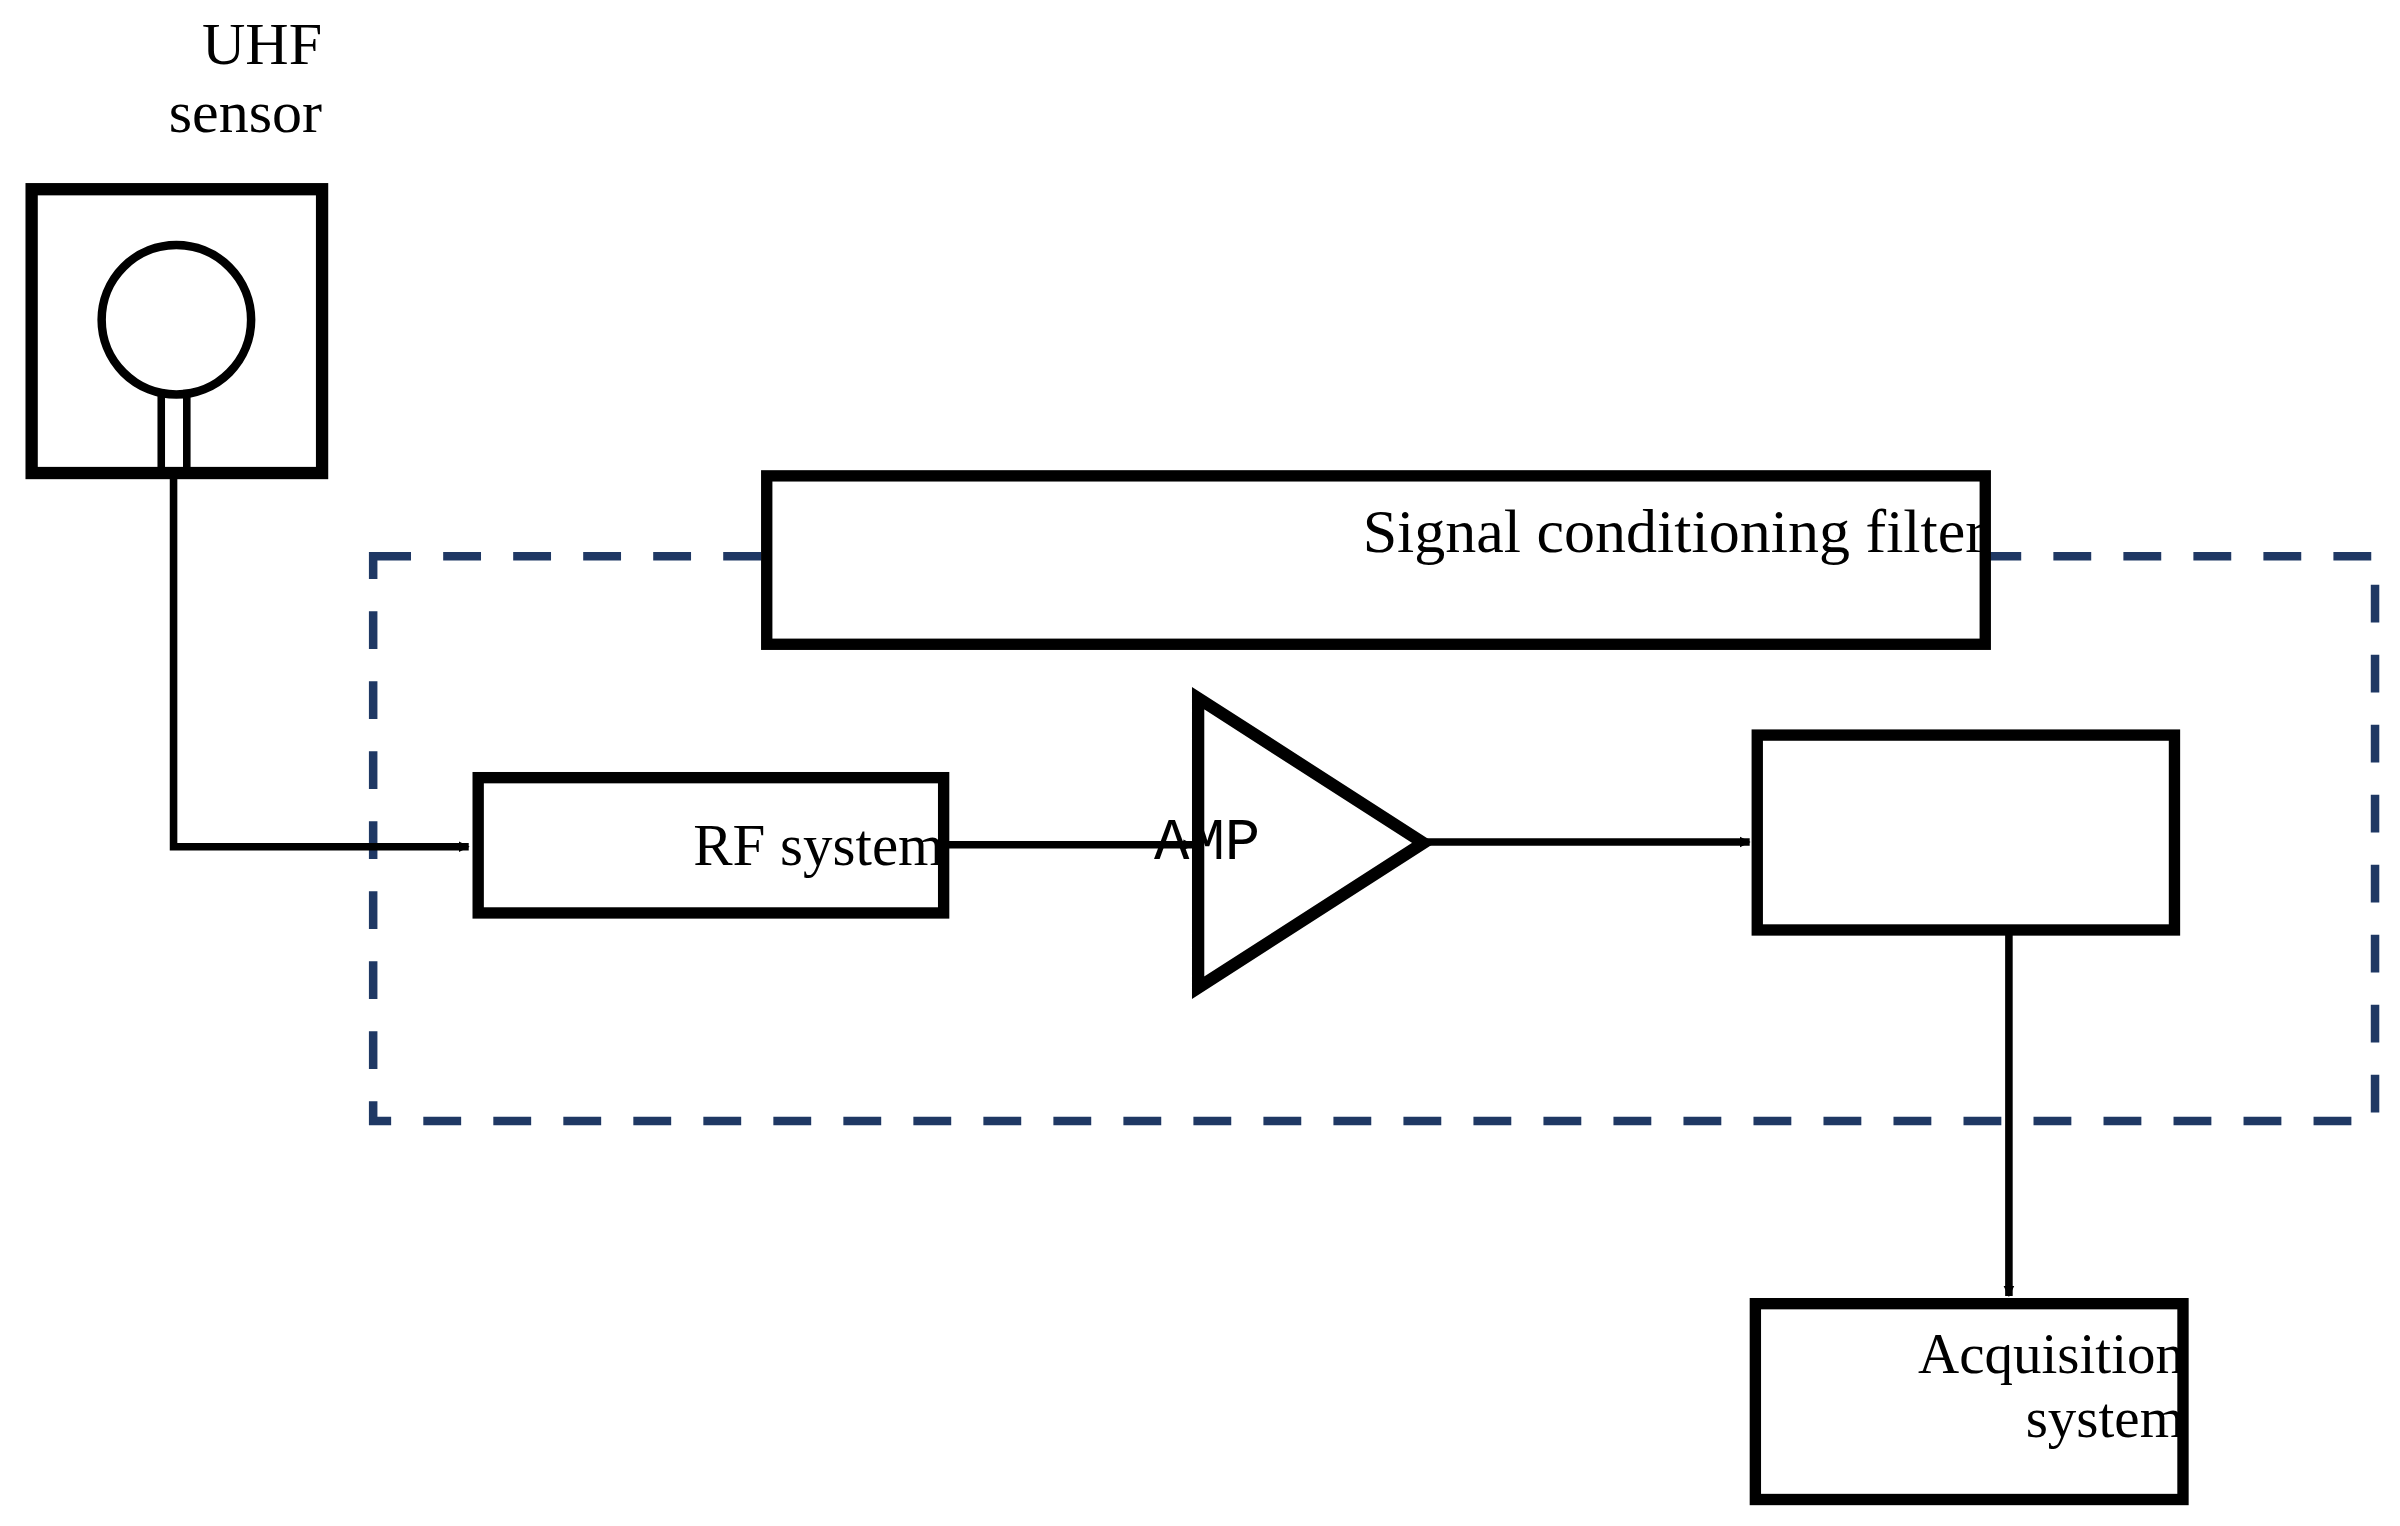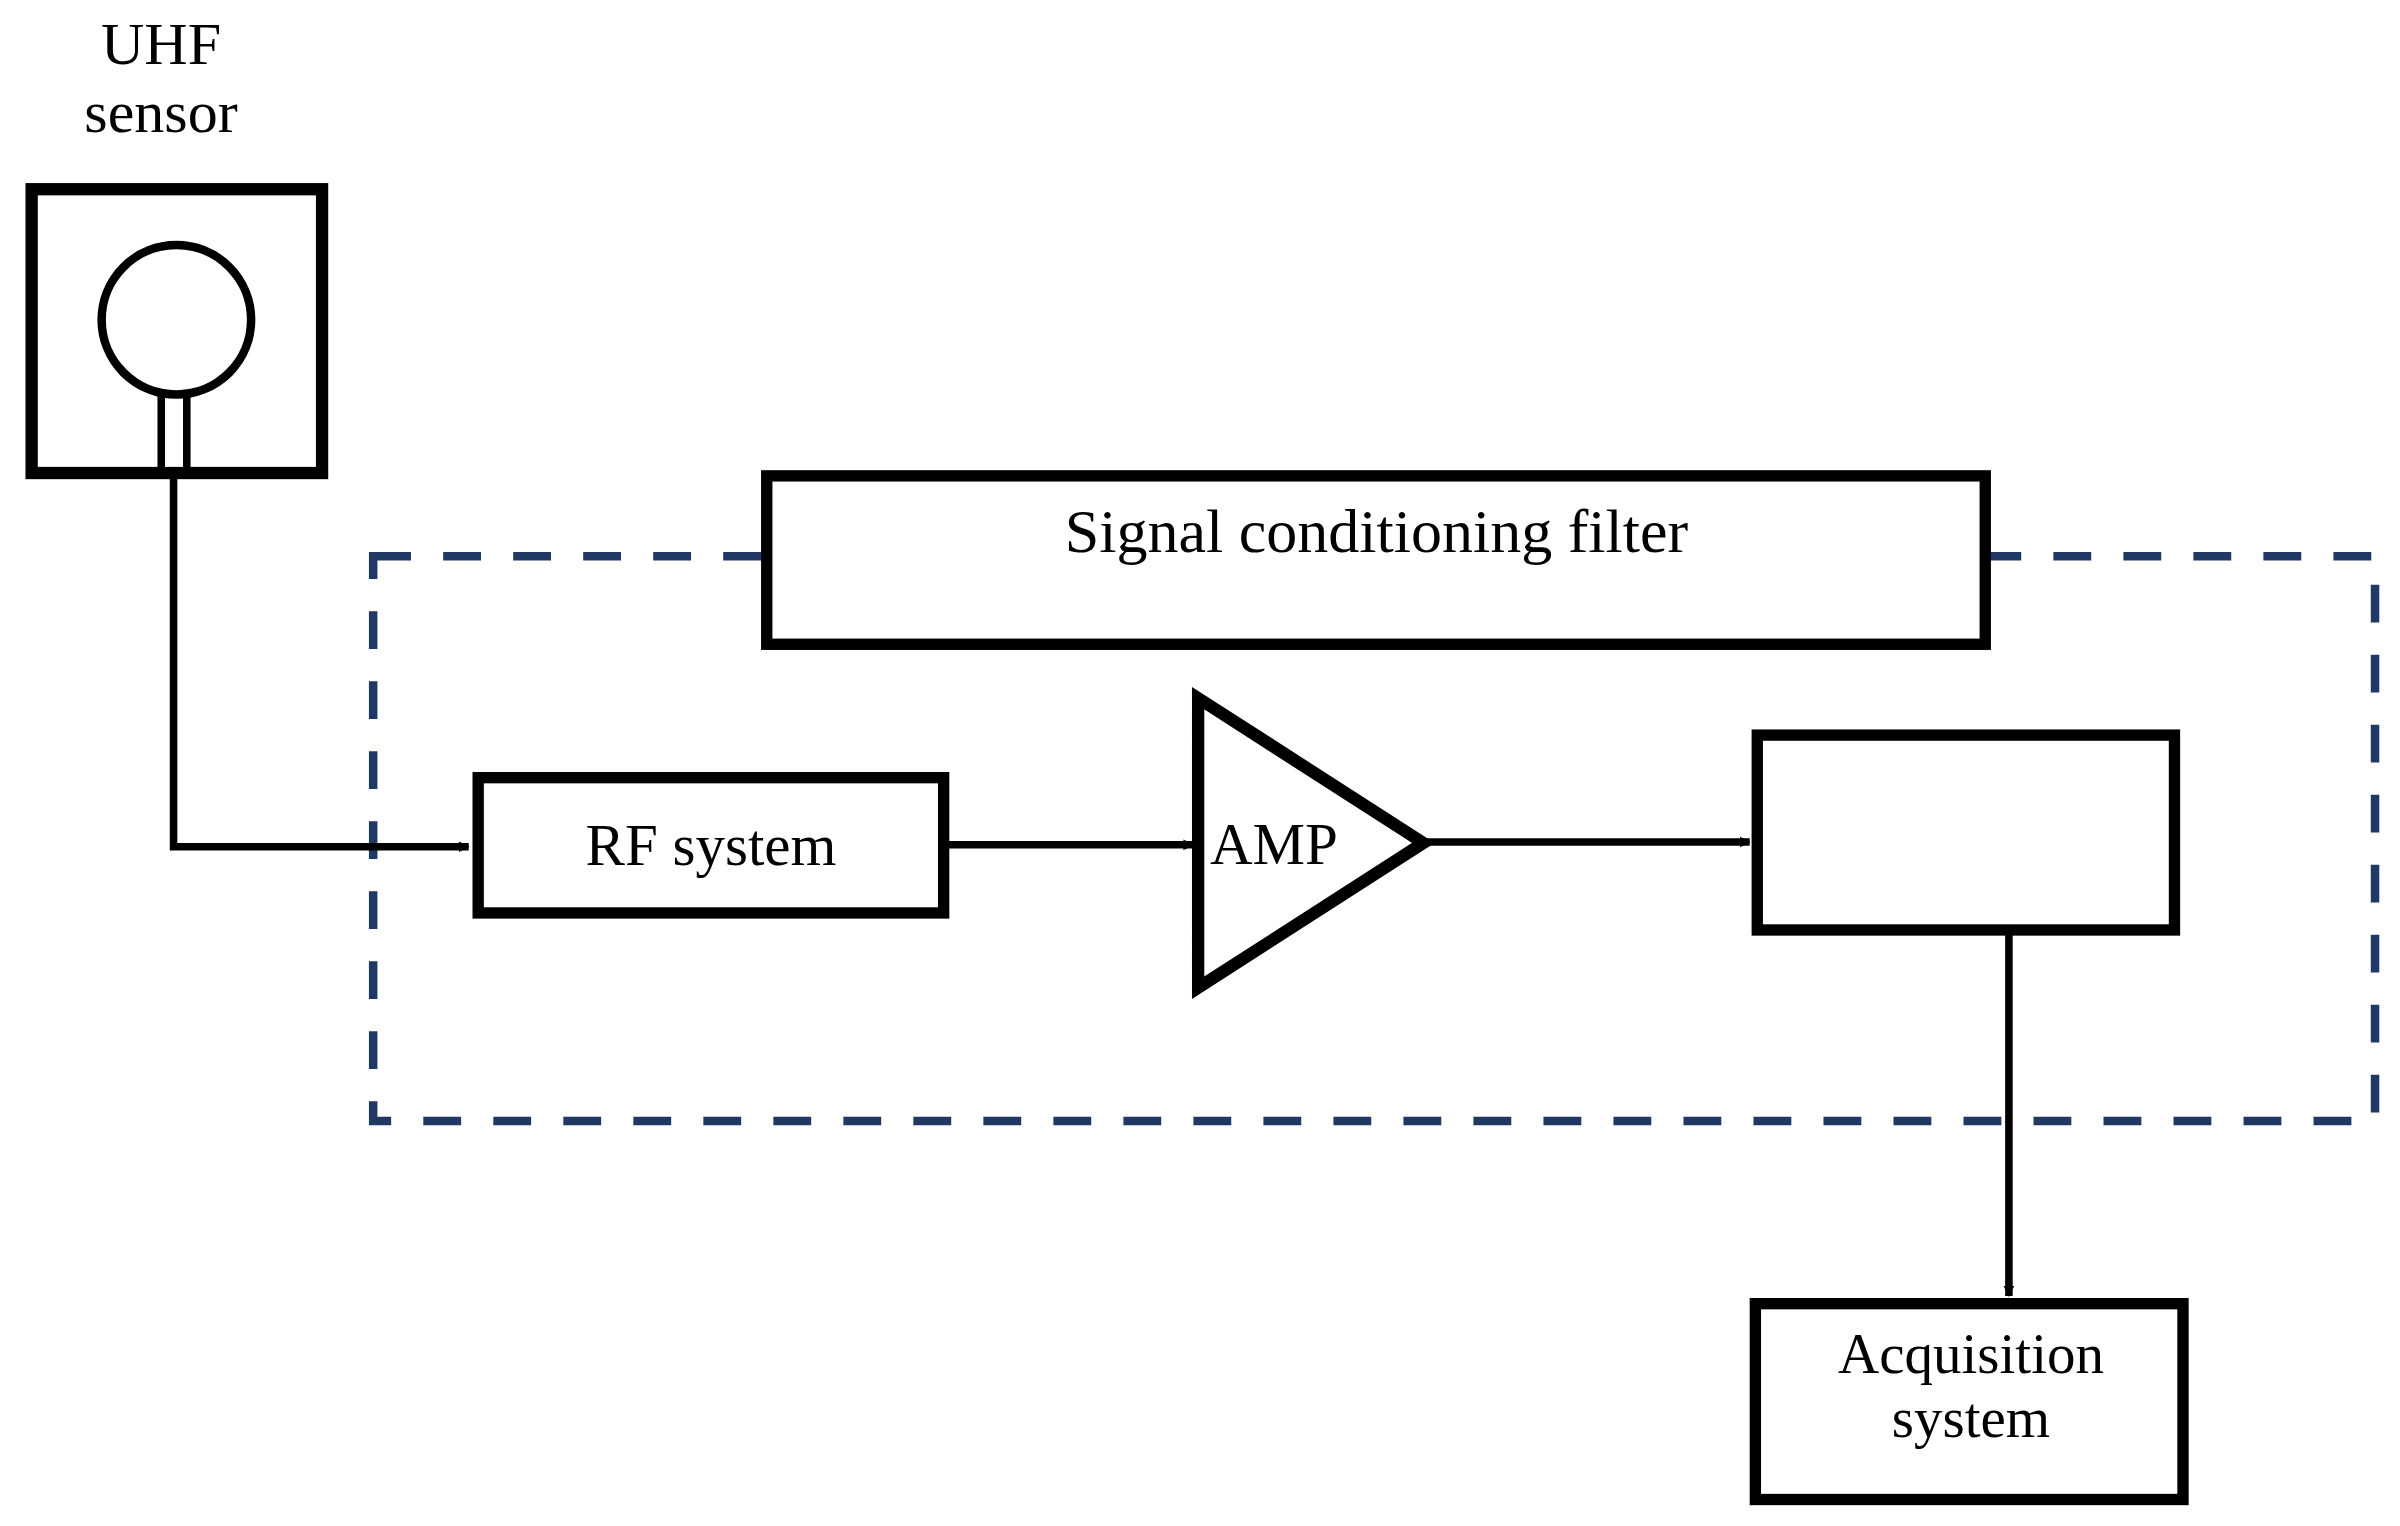--- a/index.html
+++ b/index.html
@@ -19,21 +19,21 @@
     position: absolute;
     top: 0;
     left: 0;
     width: 2401px;
     height: 1526px;
     overflow: visible;
   }
   .lbl {
     position: absolute;
     color: #000000;
-    text-align: center;
+    text-align: right;
     line-height: 1.12;
     white-space: pre-line;
     user-select: none;
   }
   #label-uhf-sensor {
     left: 0px;
     top: 11.4px;
     width: 322px;
     font-size: 60px;
   }
@@ -43,25 +43,26 @@
     width: 1219px;
     font-size: 62px;
   }
   #label-rf-filter {
     left: 478px;
     top: 812px;
     width: 466px;
     font-size: 59px;
   }
   #label-amp {
-    left: 1210px;
+    left: 1154px;
     top: 811px;
     width: 227px;
     font-size: 59px;
     text-align: left;
+    font-family: Liberation Mono, monospace;
   }
   #label-rf-envelope-detector {
     left: 1760px;
     top: 753px;
     width: 416px;
     font-size: 57px;
   }
   #label-acquisition-system {
     left: 1758px;
     top: 1322px;

